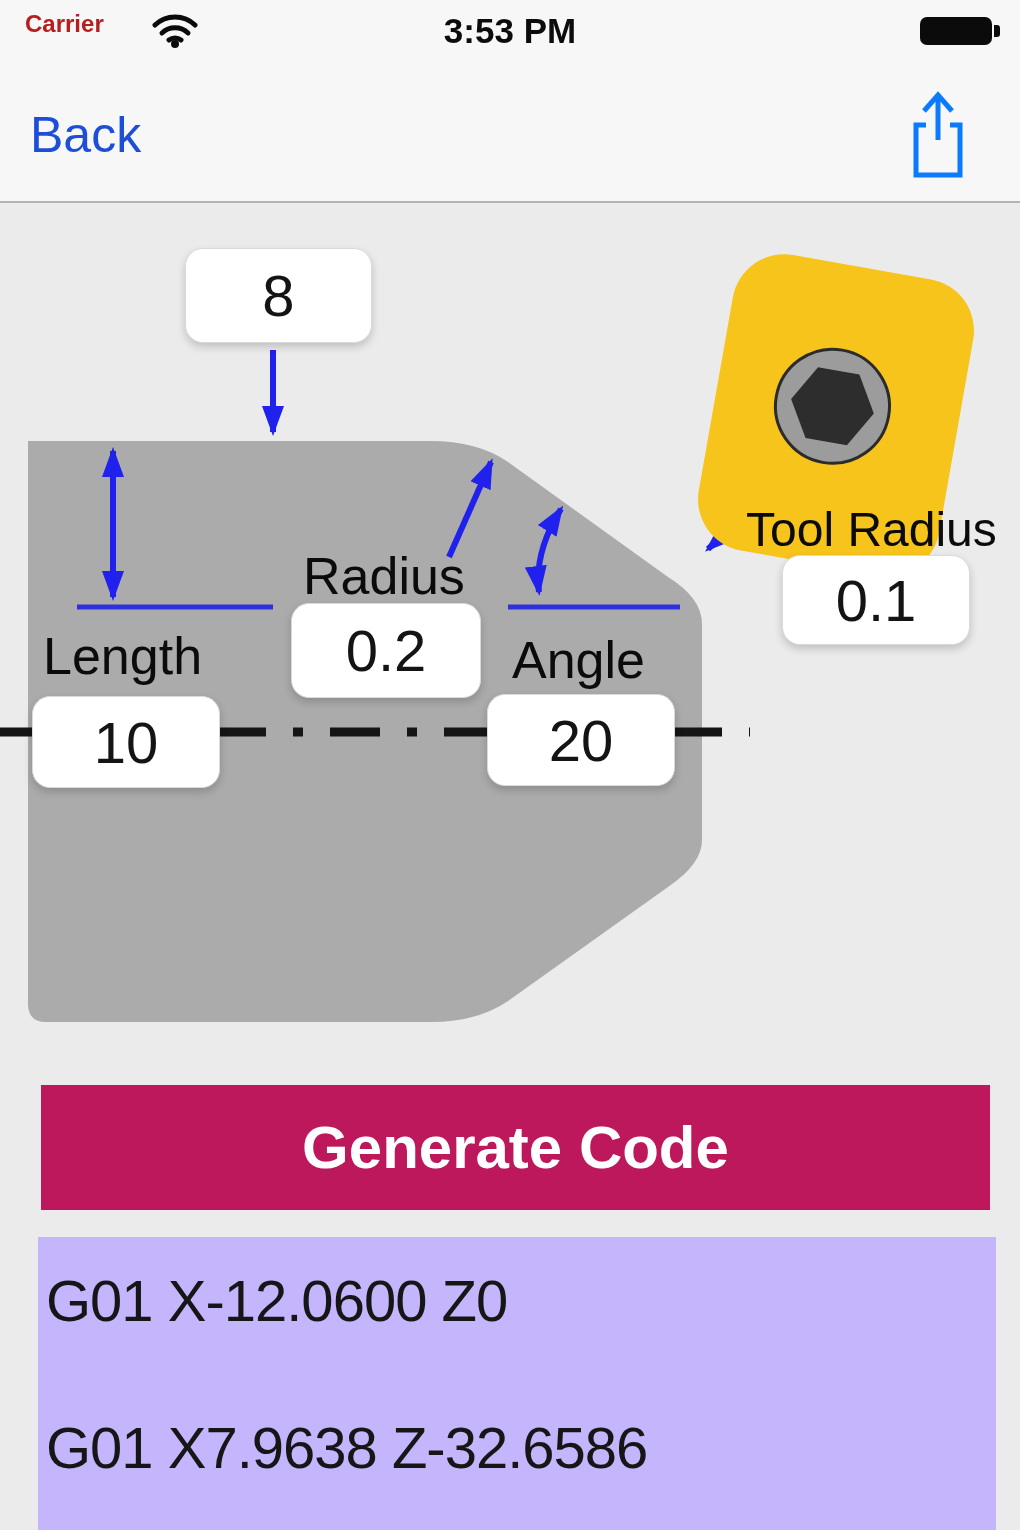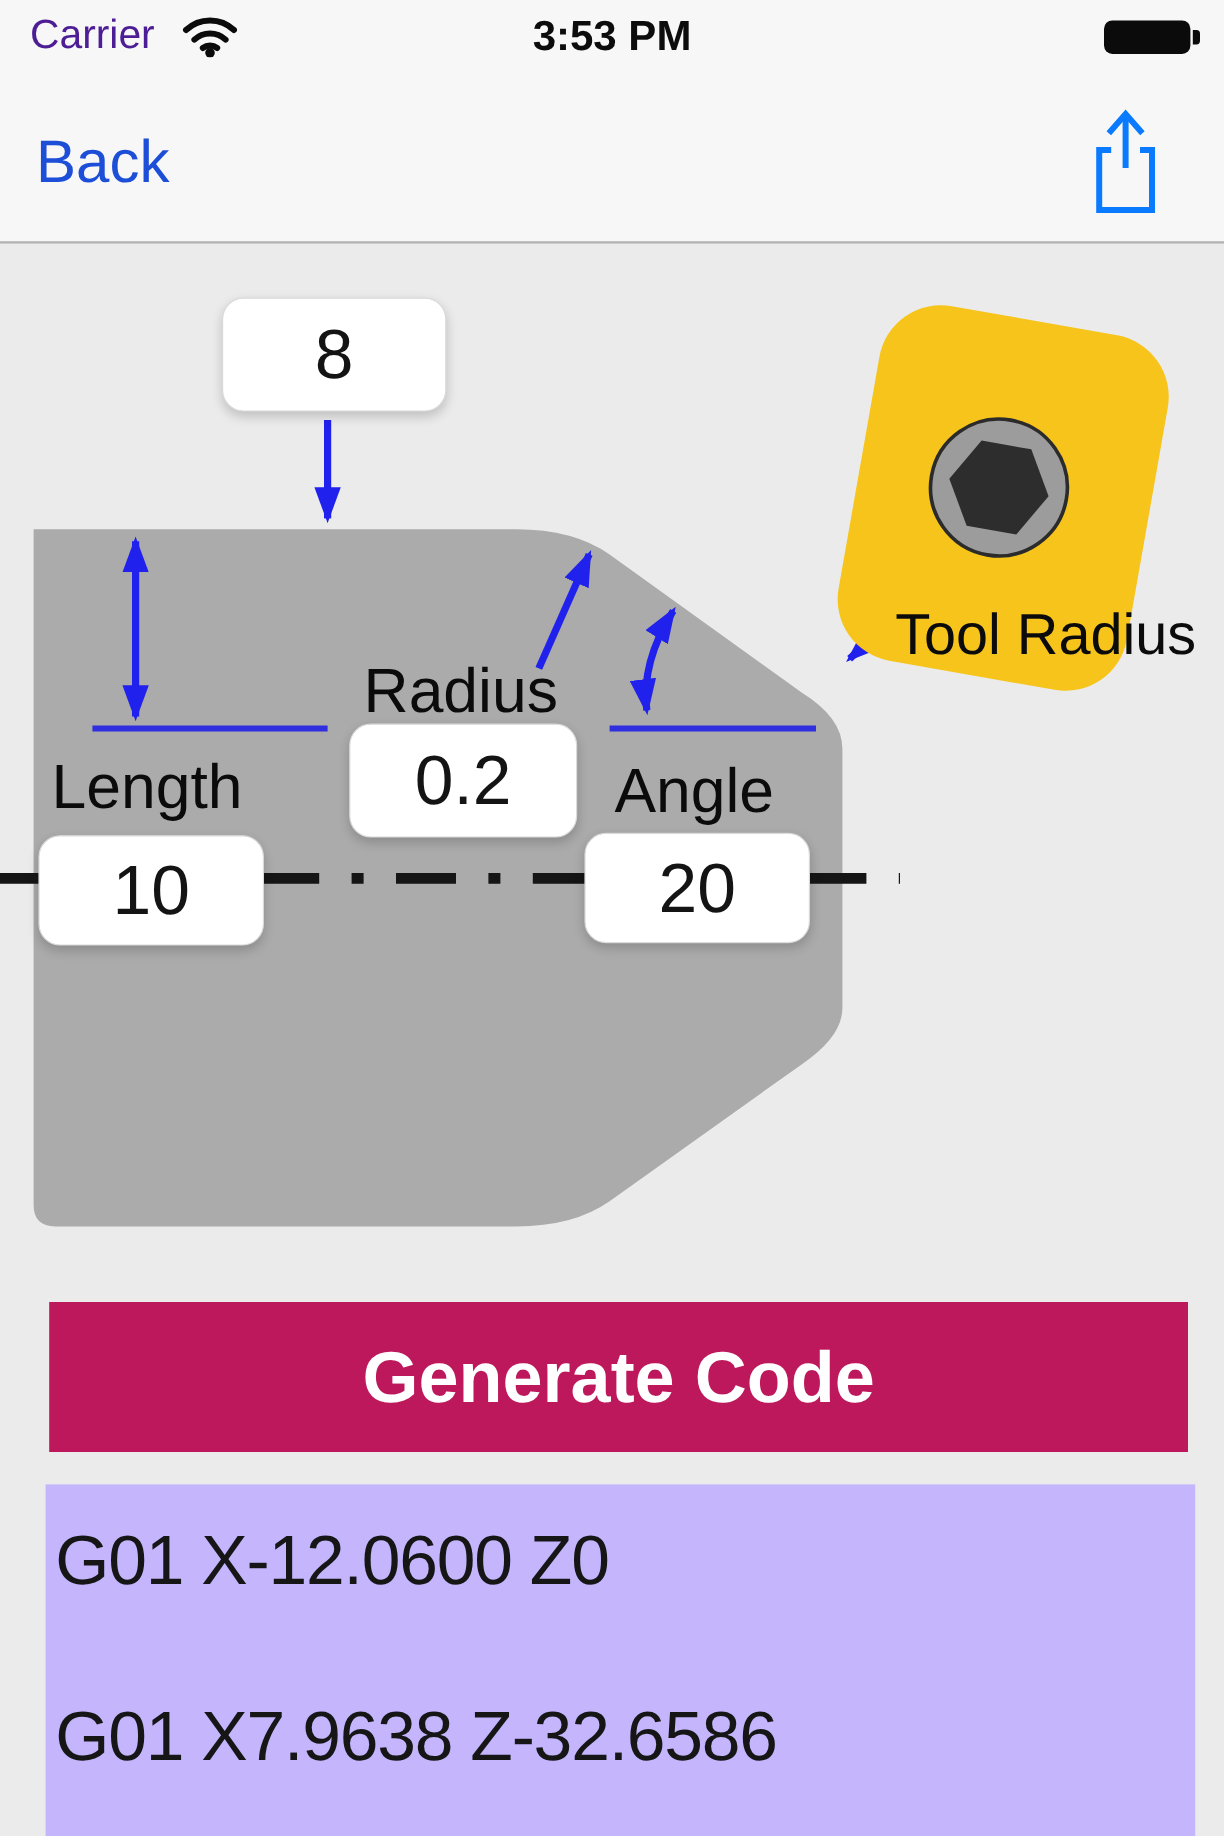--- a/index.html
+++ b/index.html
@@ -7,21 +7,21 @@
   .screen {
     position:relative; width:1020px; height:1530px;
     background:#EBEBEB; overflow:hidden;
     font-family:"Liberation Sans", sans-serif;
     -webkit-font-smoothing:antialiased;
   }
   
   .topbars { position:absolute; left:0; top:0; width:1020px; height:203px;
     background:#F7F7F7; border-bottom:2px solid #B3B3B3; z-index:3; }
   .statusbar { position:absolute; left:0; top:0; width:100%; height:60px; }
-  .carrier { position:absolute; left:25px; top:10px; font-size:34px; color:#4c1d95; }
+  .carrier { position:absolute; left:25px; top:10px; font-size:24px; color:#b91c1c;font-weight:bold; }
   .wifi { position:absolute; left:152px; top:14px; }
   .time { position:absolute; left:0; top:11px; width:100%; text-align:center;
     font-size:35px; font-weight:700; color:#0c0c0c; }
   .battery { position:absolute; right:28px; top:17px; width:72px; height:28px;
     background:#0b0b0b; border-radius:7px; }
   .battery::after { content:""; position:absolute; right:-8px; top:8px; width:6px;
     height:12px; background:#0b0b0b; border-radius:0 3px 3px 0; }
   .navbar { position:absolute; left:0; top:60px; width:100%; height:141px; }
   .back { position:absolute; left:30px; top:46px; font-size:50px; color:#1d4ed8; cursor:pointer; }
   .navtitle { position:absolute; left:0; top:47px; width:100%; text-align:center;
@@ -123,20 +123,21 @@
 
   <div class="dlabel lbl-radius">Radius</div>
   <div class="dlabel lbl-length">Length</div>
   <div class="dlabel lbl-angle">Angle</div>
   <div class="dlabel lbl-tool">Tool Radius</div>
 
   <input class="val val-od" value="8" style="">
   <input class="val val-radius" value="0.2" style="">
   <input class="val val-length" value="10" style="">
   <input class="val val-angle" value="20" style="">
+  <input class="val val-tool" value="0.1" style="">
 
   <button class="generate">Generate Code</button>
 
   <div class="code-panel">
     <div class="code-line">G01 X-12.0600 Z0</div>
     <div class="code-line">G01 X7.9638 Z-32.6586</div>
   </div>
 
 </div>
 

